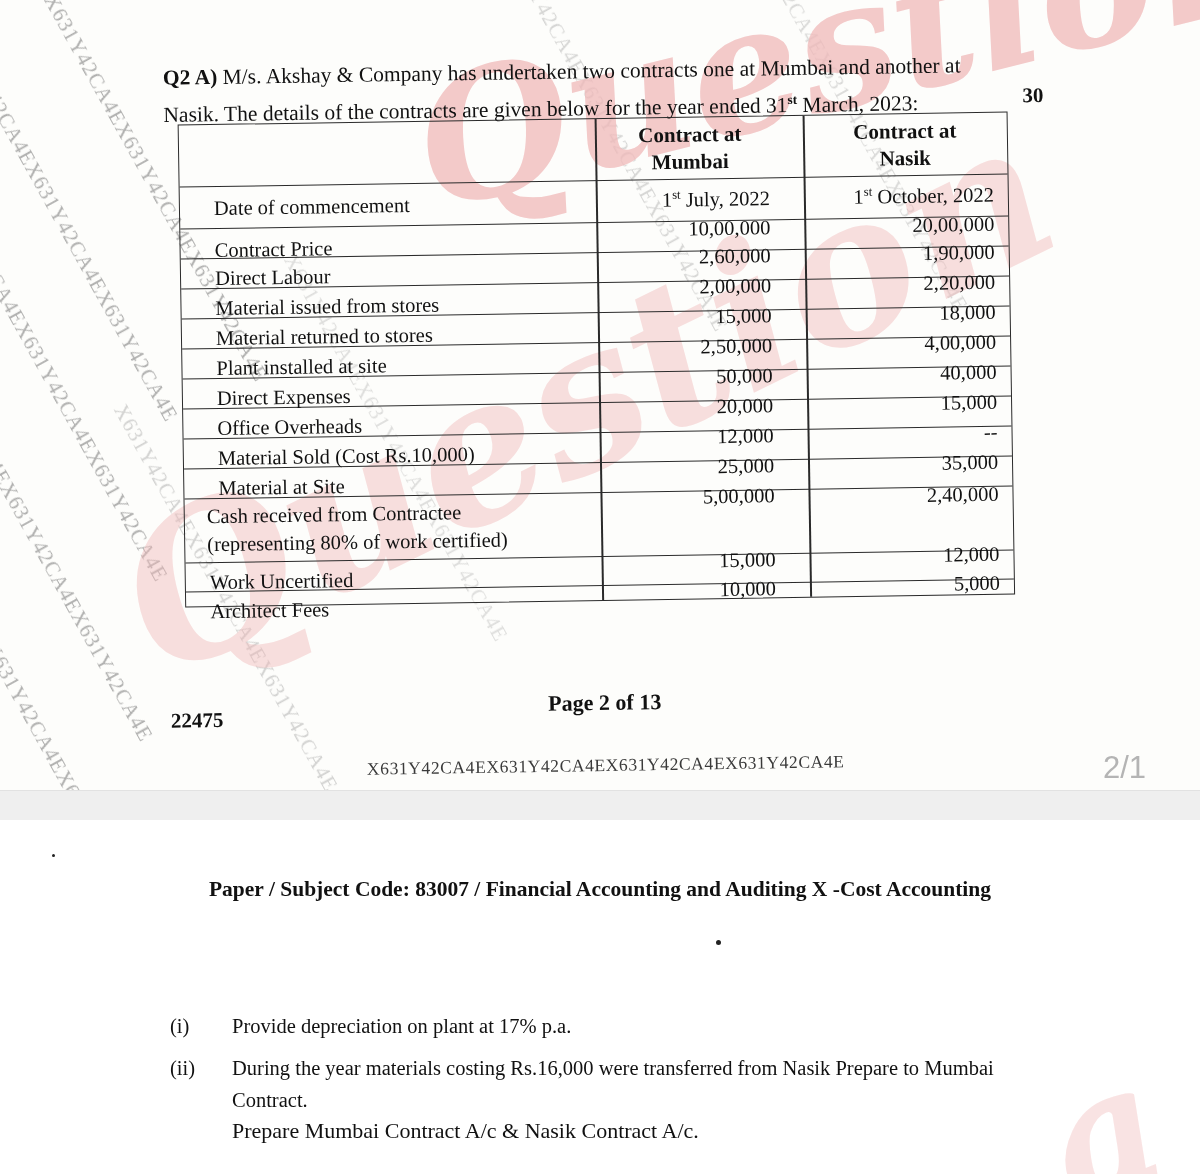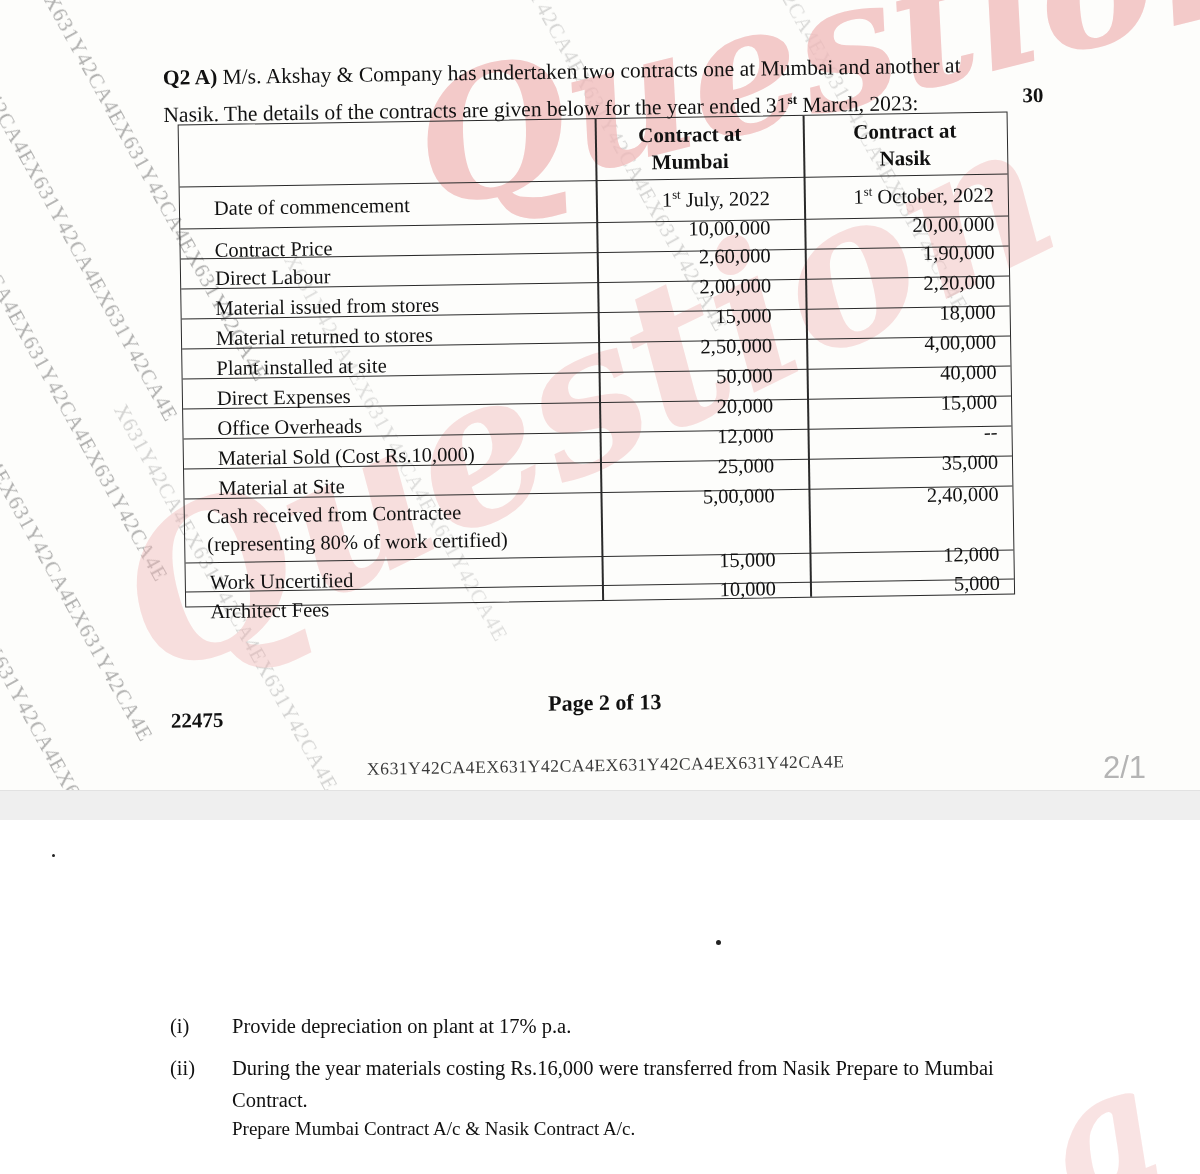--- a/index.html
+++ b/index.html
@@ -156,21 +156,21 @@
     font-size: 20.5px; line-height: 32px;
   }
   .p2-item .rn {
     position: absolute; left: 0; top: 0; width: 56px;
   }
   .p2-item .bd {
     position: absolute; left: 62px; top: 0; width: 810px;
   }
   .p2-prep {
     position: absolute; left: 232px; top: 298px;
-    font-size: 19px;
+    font-size: 22px;
   }
   .dot2 {
     position: absolute; background: #222; border-radius: 50%;
   }
 </style>
 </head>
 <body>
 
 <div id="page1">
 
@@ -304,20 +304,21 @@
 
   <div class="pageind">2/1</div>
 </div>
 
 <div id="gap"></div>
 
 <div id="page2">
 
   <div class="wm-pink" style="left:1050px; top:215px; font-size:165px; transform:rotate(-20deg); opacity:.55; color:#f5cdcd;">a</div>
 
+  <div class="p2-head">Paper / Subject Code: 83007 / Financial Accounting and Auditing X -Cost Accounting</div>
 
   <div class="dot2" style="left:716px; top:120px; width:5px; height:5px;"></div>
   <div class="dot2" style="left:52px; top:34px; width:3px; height:3px;"></div>
 
   <div class="p2-item" style="left:170px; top:190px; width:880px;">
     <span class="rn">(i)</span>
     <span class="bd">Provide depreciation on plant at 17% p.a.</span>
   </div>
 
   <div class="p2-item" style="left:170px; top:232px; width:880px;">

